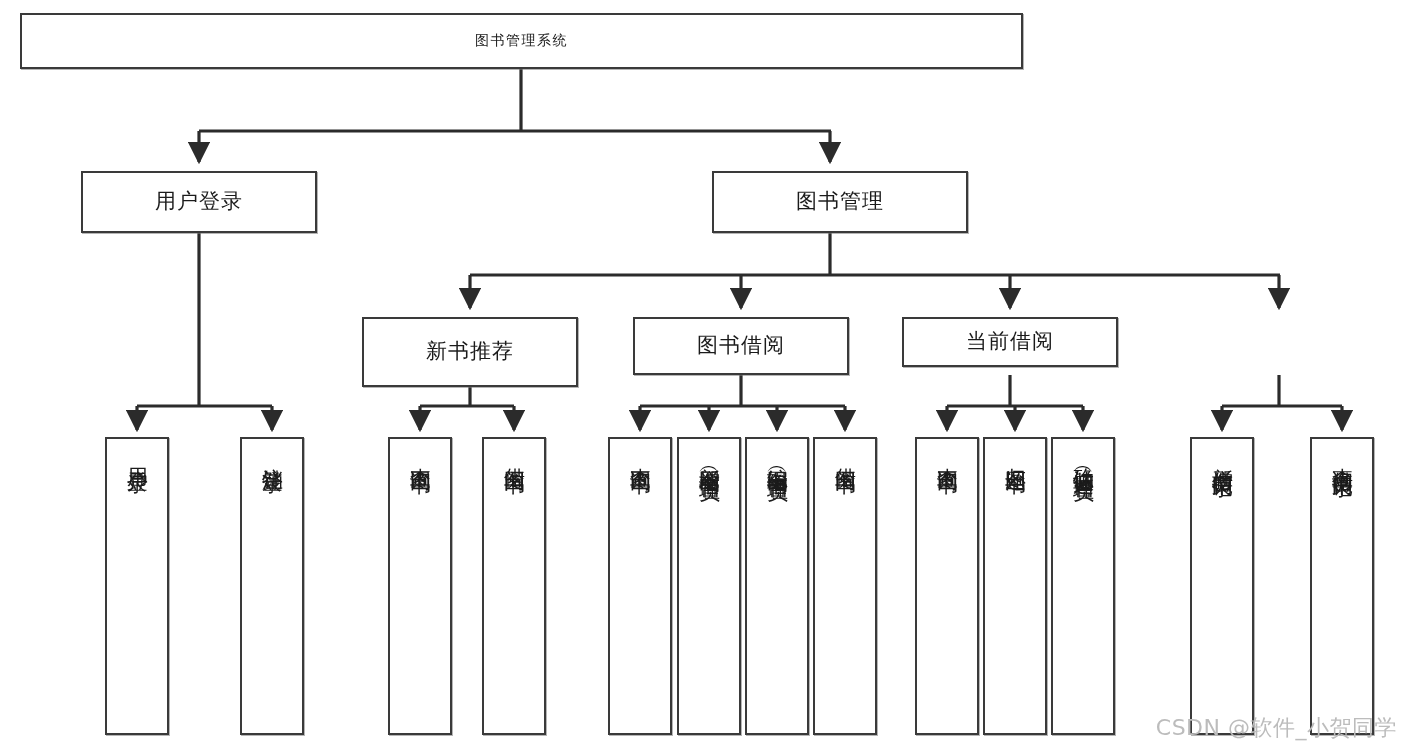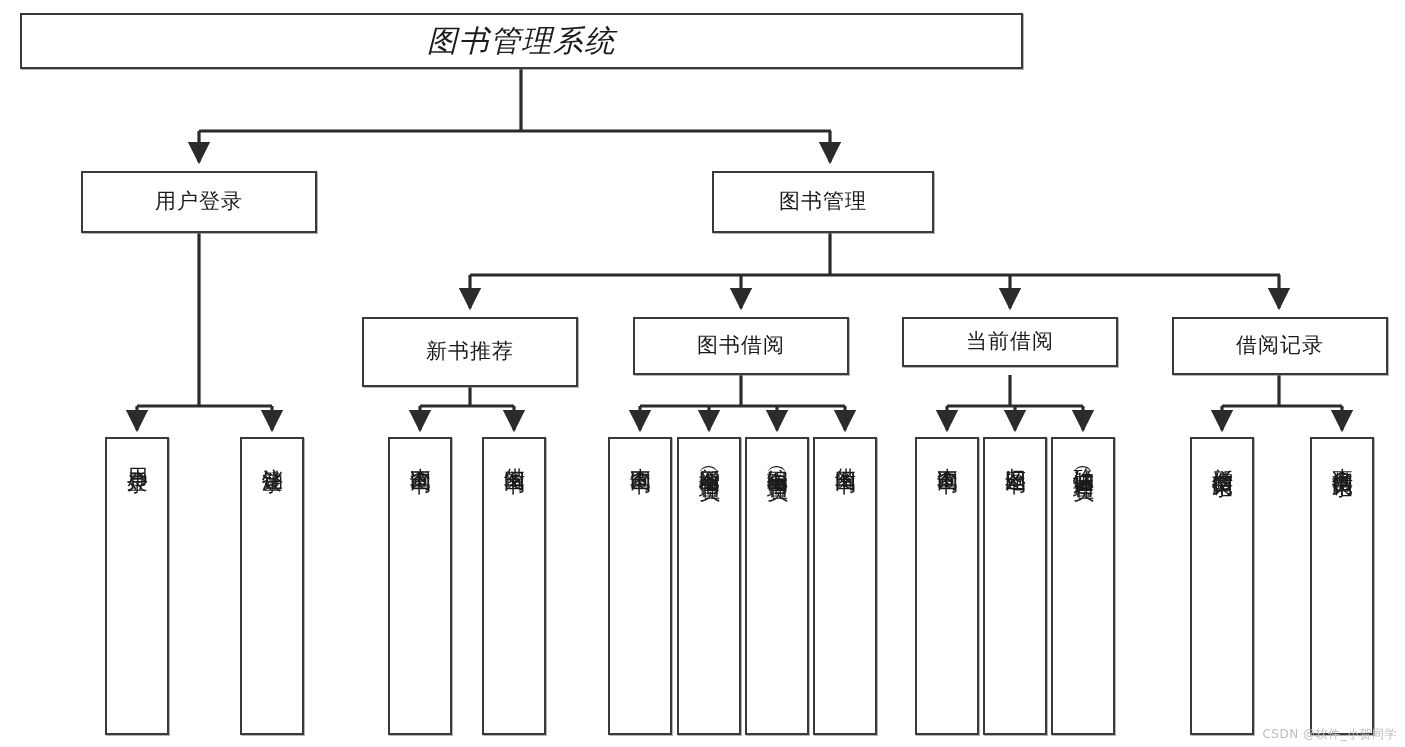--- a/index.html
+++ b/index.html
@@ -43,43 +43,42 @@
     display: block;
     line-height: 1.12;
   }
   
   .node.horiz .label {
     font-size: 21px;
     letter-spacing: 1px;
     white-space: nowrap;
   }
   .node.root .label {
-    font-size: 30px;
+    font-size: 14px;
     letter-spacing: 1.5px;
-    font-style: italic;
   }
   
   .node.vert {
     align-items: flex-start;
     justify-content: center;
     padding-top: 12px;
   }
   .node.vert .label {
     writing-mode: vertical-rl;
     text-orientation: upright;
     font-size: 21px;
     line-height: 1.18;
     letter-spacing: 2px;
     white-space: nowrap;
   }
   .watermark {
     position: absolute;
     right: 8px;
     bottom: 4px;
-    font-size: 12px;
+    font-size: 22px;
     color: #bcbcbc;
     letter-spacing: 0.5px;
     white-space: nowrap;
     font-family: "DejaVu Sans", "Liberation Sans", sans-serif;
   }
 </style>
 </head>
 <body>
 
 <div id="canvas">
@@ -134,36 +133,33 @@
     </g>
   </svg>
 
   <div class="node horiz root" id="node-root" style="left: 20px; top: 13px; width: 1003px; height: 56px;">
     <span class="label">图书管理系统</span>
   </div>
 
   <div class="node horiz" id="node-l2-0" style="left: 81px; top: 171px; width: 236px; height: 62px;">
     <span class="label">用户登录</span>
   </div>
-  <div class="node horiz" id="node-l2-1" style="left: 712px; top: 171px; width: 222px; height: 62px;">
+  <div class="node horiz" id="node-l2-1" style="left: 712px; top: 171px; width: 256px; height: 62px;">
     <span class="label">图书管理</span>
   </div>
 
   <div class="node horiz" id="node-l3-0" style="left: 362px; top: 317px; width: 216px; height: 70px;">
     <span class="label">新书推荐</span>
   </div>
   <div class="node horiz" id="node-l3-1" style="left: 633px; top: 317px; width: 216px; height: 58px;">
     <span class="label">图书借阅</span>
   </div>
   <div class="node horiz" id="node-l3-2" style="left: 902px; top: 317px; width: 216px; height: 50px;">
     <span class="label">当前借阅</span>
   </div>
-  <div class="node horiz" id="node-l3-3" style="left: 1172px; top: 317px; width: 216px; height: 58px;">
-    <span class="label">借阅记录</span>
-  </div>
 
   <div class="node vert" id="node-leaf-0" style="left: 105px; top: 437px; width: 64px; height: 298px;">
     <span class="label">用户登录</span>
   </div>
   <div class="node vert" id="node-leaf-1" style="left: 240px; top: 437px; width: 64px; height: 298px;">
     <span class="label">注销登录</span>
   </div>
   <div class="node vert" id="node-leaf-2" style="left: 388px; top: 437px; width: 64px; height: 298px;">
     <span class="label">查询图书</span>
   </div>

